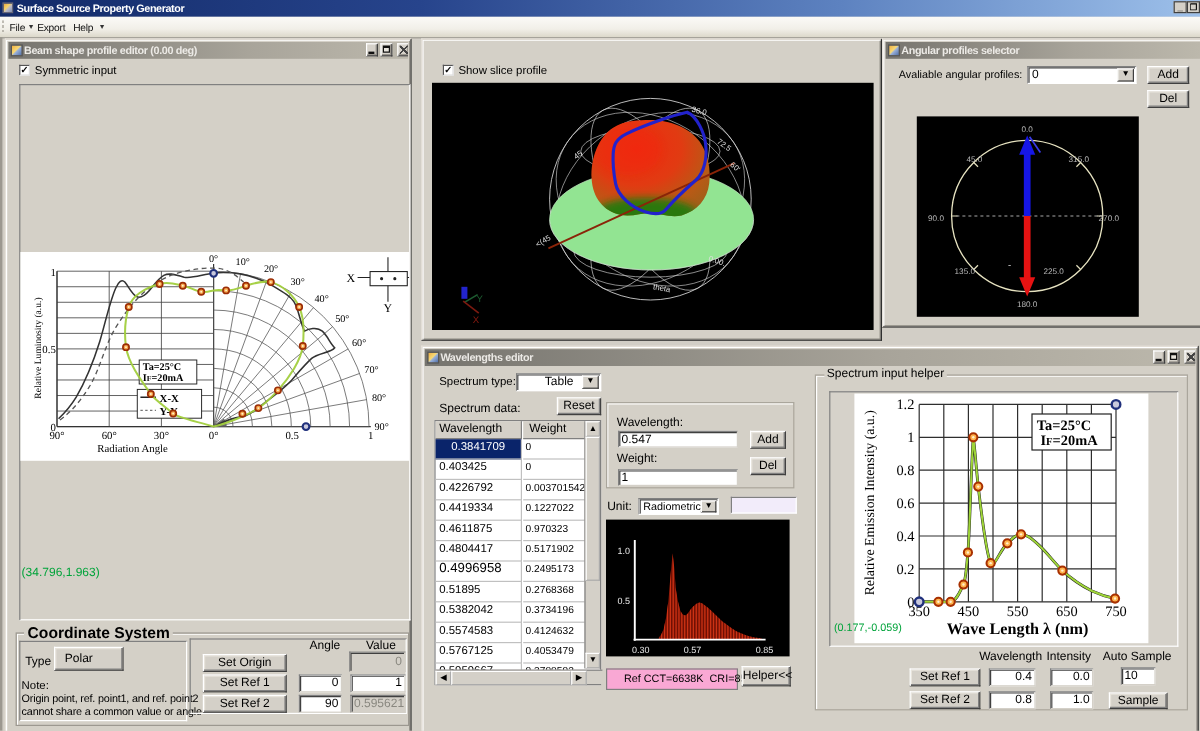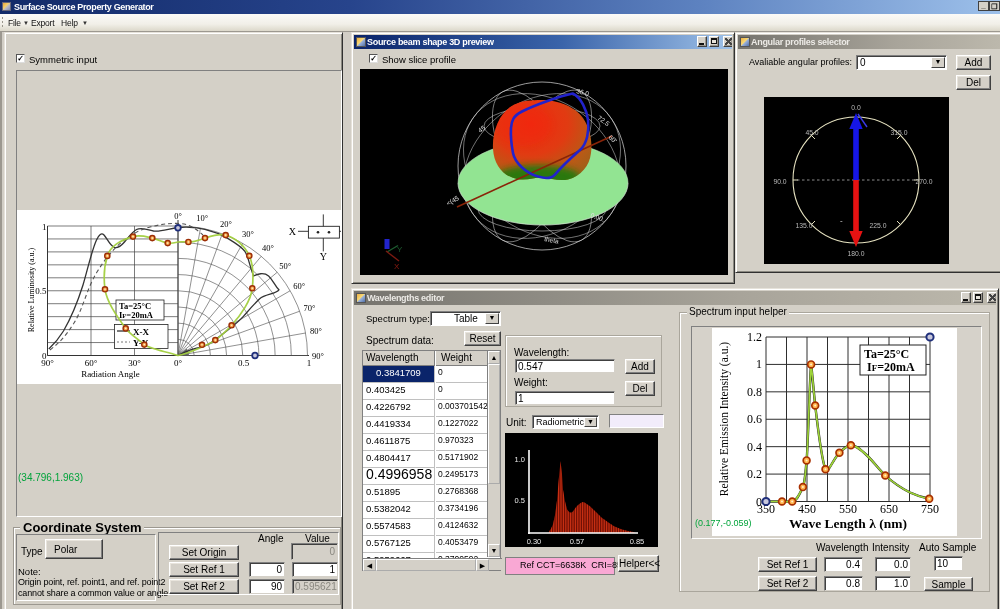--- a/index.html
+++ b/index.html
@@ -39,20 +39,29 @@
  <span style="position:absolute;left:2px;top:3px;width:1px;height:11px;background:repeating-linear-gradient(to bottom,#9a968c 0 2px,transparent 2px 4px);"></span>
  <span style="position:absolute;left:8px;top:4px;">File</span>
  <span style="position:absolute;left:23px;top:6px;font-size:6px;color:#333;">▼</span>
  <span style="position:absolute;left:31px;top:4px;">Export</span>
  <span style="position:absolute;left:61px;top:4px;">Help</span>
  <span style="position:absolute;left:82px;top:6px;font-size:6px;color:#333;">▼</span>
 </div>
 <div class="abs mdi"></div>
 
 <div class="win" style="left:4px;top:32px;width:339px;height:582px;">
+ <div class="tb inact"><span class="tbico"></span><span style="padding-left:13px;">Beam shape profile editor (0.00 deg)</span>
+   <div class="tbtn" style="right:25px;">
+        <i class="gmin"></i>
+      </div><div class="tbtn" style="right:13px;">
+        <i class="gmax"></i>
+      </div><div class="tbtn" style="right:-1px;">
+        <i class="gx"></i>
+      </div>
+ </div>
  <div class="chk" style="left:11px;top:21px;">✓</div>
  <div class="lbl" style="left:24px;top:21px;font-size:9.5px;">Symmetric input</div>
 
  <div class="sunken" style="left:11px;top:37px;width:326px;height:447px;background:#d4d0c7;"></div>
  <div class="abs" style="left:12px;top:177px;width:324px;height:174px;background:#fff;" id="beamchart">
    <svg width="324" height="174" viewBox="0 0 324 174" id="beamsvg">
         <line x1="30.5" y1="16" x2="161" y2="16" stroke="#444" stroke-width="0.7"></line>
         <line x1="30.5" y1="28.95" x2="161" y2="28.95" stroke="#444" stroke-width="0.7"></line>
         <line x1="30.5" y1="41.9" x2="161" y2="41.9" stroke="#444" stroke-width="0.7"></line>
         <line x1="30.5" y1="54.85" x2="161" y2="54.85" stroke="#444" stroke-width="0.7"></line>
@@ -179,29 +188,20 @@
  <div class="btn" style="left:164px;top:529px;width:70px;height:15px;line-height:14px;">Set Ref 1</div>
  <div class="btn" style="left:164px;top:546px;width:70px;height:15px;line-height:14px;">Set Ref 2</div>
  <div class="field gray" style="left:286px;top:510px;width:47px;height:17px;line-height:16px;">0</div>
  <div class="field" style="left:244px;top:529px;width:36px;height:15px;line-height:14px;">0</div>
  <div class="field" style="left:287px;top:529px;width:46px;height:15px;line-height:14px;">1</div>
  <div class="field" style="left:244px;top:546px;width:36px;height:15px;line-height:14px;">90</div>
  <div class="field gray" style="left:287px;top:546px;width:46px;height:15px;line-height:14px;text-align:left;padding-left:2px;">0.595621</div>
 </div>
 
 <div class="win" style="left:351px;top:32px;width:384px;height:252px;">
- <div class="tb act"><span class="tbico"></span><span style="padding-left:13px;">Source beam shape 3D preview</span>
-   <div class="tbtn" style="right:25px;">
-        <i class="gmin"></i>
-      </div><div class="tbtn" style="right:13px;">
-        <i class="gmax"></i>
-      </div><div class="tbtn" style="right:-1px;">
-        <i class="gx"></i>
-      </div>
- </div>
  <div class="chk" style="left:17px;top:21px;">✓</div>
  <div class="lbl" style="left:30px;top:21px;font-size:9.5px;">Show slice profile</div>
  <div class="abs" style="left:8px;top:36px;width:368px;height:206px;background:#000;">
    <svg width="368" height="206" viewBox="0 0 368 206" id="preview3d">
         <defs>
           <radialGradient id="blobg" cx="38%" cy="30%" r="85%">
             <stop offset="0%" stop-color="#ef2a10"></stop>
             <stop offset="45%" stop-color="#e13b12"></stop>
             <stop offset="75%" stop-color="#b85a16"></stop>
             <stop offset="100%" stop-color="#96621a"></stop>
@@ -320,21 +320,21 @@
       <div style="position:absolute;left:0;top:32px;width:72px;height:17px;border-right:1px solid #c0c0c0;border-bottom:1px solid #c0c0c0;font-size:9.5px;line-height:13px;padding-left:3px;">0.403425</div>
       <div style="position:absolute;left:73px;top:32px;width:52px;height:17px;border-bottom:1px solid #c0c0c0;font-size:8.5px;line-height:13px;padding-left:2px;">0</div>
       <div style="position:absolute;left:0;top:49px;width:72px;height:17px;border-right:1px solid #c0c0c0;border-bottom:1px solid #c0c0c0;font-size:9.5px;line-height:13px;padding-left:3px;">0.4226792</div>
       <div style="position:absolute;left:73px;top:49px;width:52px;height:17px;border-bottom:1px solid #c0c0c0;font-size:8.5px;line-height:13px;padding-left:2px;">0.003701542</div>
       <div style="position:absolute;left:0;top:66px;width:72px;height:17px;border-right:1px solid #c0c0c0;border-bottom:1px solid #c0c0c0;font-size:9.5px;line-height:13px;padding-left:3px;">0.4419334</div>
       <div style="position:absolute;left:73px;top:66px;width:52px;height:17px;border-bottom:1px solid #c0c0c0;font-size:8.5px;line-height:13px;padding-left:2px;">0.1227022</div>
       <div style="position:absolute;left:0;top:83px;width:72px;height:17px;border-right:1px solid #c0c0c0;border-bottom:1px solid #c0c0c0;font-size:9.5px;line-height:13px;padding-left:3px;">0.4611875</div>
       <div style="position:absolute;left:73px;top:83px;width:52px;height:17px;border-bottom:1px solid #c0c0c0;font-size:8.5px;line-height:13px;padding-left:2px;">0.970323</div>
       <div style="position:absolute;left:0;top:100px;width:72px;height:17px;border-right:1px solid #c0c0c0;border-bottom:1px solid #c0c0c0;font-size:9.5px;line-height:13px;padding-left:3px;">0.4804417</div>
       <div style="position:absolute;left:73px;top:100px;width:52px;height:17px;border-bottom:1px solid #c0c0c0;font-size:8.5px;line-height:13px;padding-left:2px;">0.5171902</div>
-      <div style="position:absolute;left:0;top:117px;width:72px;height:17px;border-right:1px solid #c0c0c0;border-bottom:1px solid #c0c0c0;font-size:14px;line-height:13px;padding-left:3px;">0.4996958</div>
+      <div style="position:absolute;left:0;top:117px;width:72px;height:17px;border-right:1px solid #c0c0c0;border-bottom:1px solid #c0c0c0;font-size:11px;line-height:13px;padding-left:3px;">0.4996958</div>
       <div style="position:absolute;left:73px;top:117px;width:52px;height:17px;border-bottom:1px solid #c0c0c0;font-size:8.5px;line-height:13px;padding-left:2px;">0.2495173</div>
       <div style="position:absolute;left:0;top:134px;width:72px;height:17px;border-right:1px solid #c0c0c0;border-bottom:1px solid #c0c0c0;font-size:9.5px;line-height:13px;padding-left:3px;">0.51895</div>
       <div style="position:absolute;left:73px;top:134px;width:52px;height:17px;border-bottom:1px solid #c0c0c0;font-size:8.5px;line-height:13px;padding-left:2px;">0.2768368</div>
       <div style="position:absolute;left:0;top:151px;width:72px;height:17px;border-right:1px solid #c0c0c0;border-bottom:1px solid #c0c0c0;font-size:9.5px;line-height:13px;padding-left:3px;">0.5382042</div>
       <div style="position:absolute;left:73px;top:151px;width:52px;height:17px;border-bottom:1px solid #c0c0c0;font-size:8.5px;line-height:13px;padding-left:2px;">0.3734196</div>
       <div style="position:absolute;left:0;top:168px;width:72px;height:17px;border-right:1px solid #c0c0c0;border-bottom:1px solid #c0c0c0;font-size:9.5px;line-height:13px;padding-left:3px;">0.5574583</div>
       <div style="position:absolute;left:73px;top:168px;width:52px;height:17px;border-bottom:1px solid #c0c0c0;font-size:8.5px;line-height:13px;padding-left:2px;">0.4124632</div>
       <div style="position:absolute;left:0;top:185px;width:72px;height:17px;border-right:1px solid #c0c0c0;border-bottom:1px solid #c0c0c0;font-size:9.5px;line-height:13px;padding-left:3px;">0.5767125</div>
       <div style="position:absolute;left:73px;top:185px;width:52px;height:17px;border-bottom:1px solid #c0c0c0;font-size:8.5px;line-height:13px;padding-left:2px;">0.4053479</div>
       <div style="position:absolute;left:0;top:202px;width:72px;height:17px;border-right:1px solid #c0c0c0;border-bottom:1px solid #c0c0c0;font-size:9.5px;line-height:13px;padding-left:3px;">0.5959667</div>

